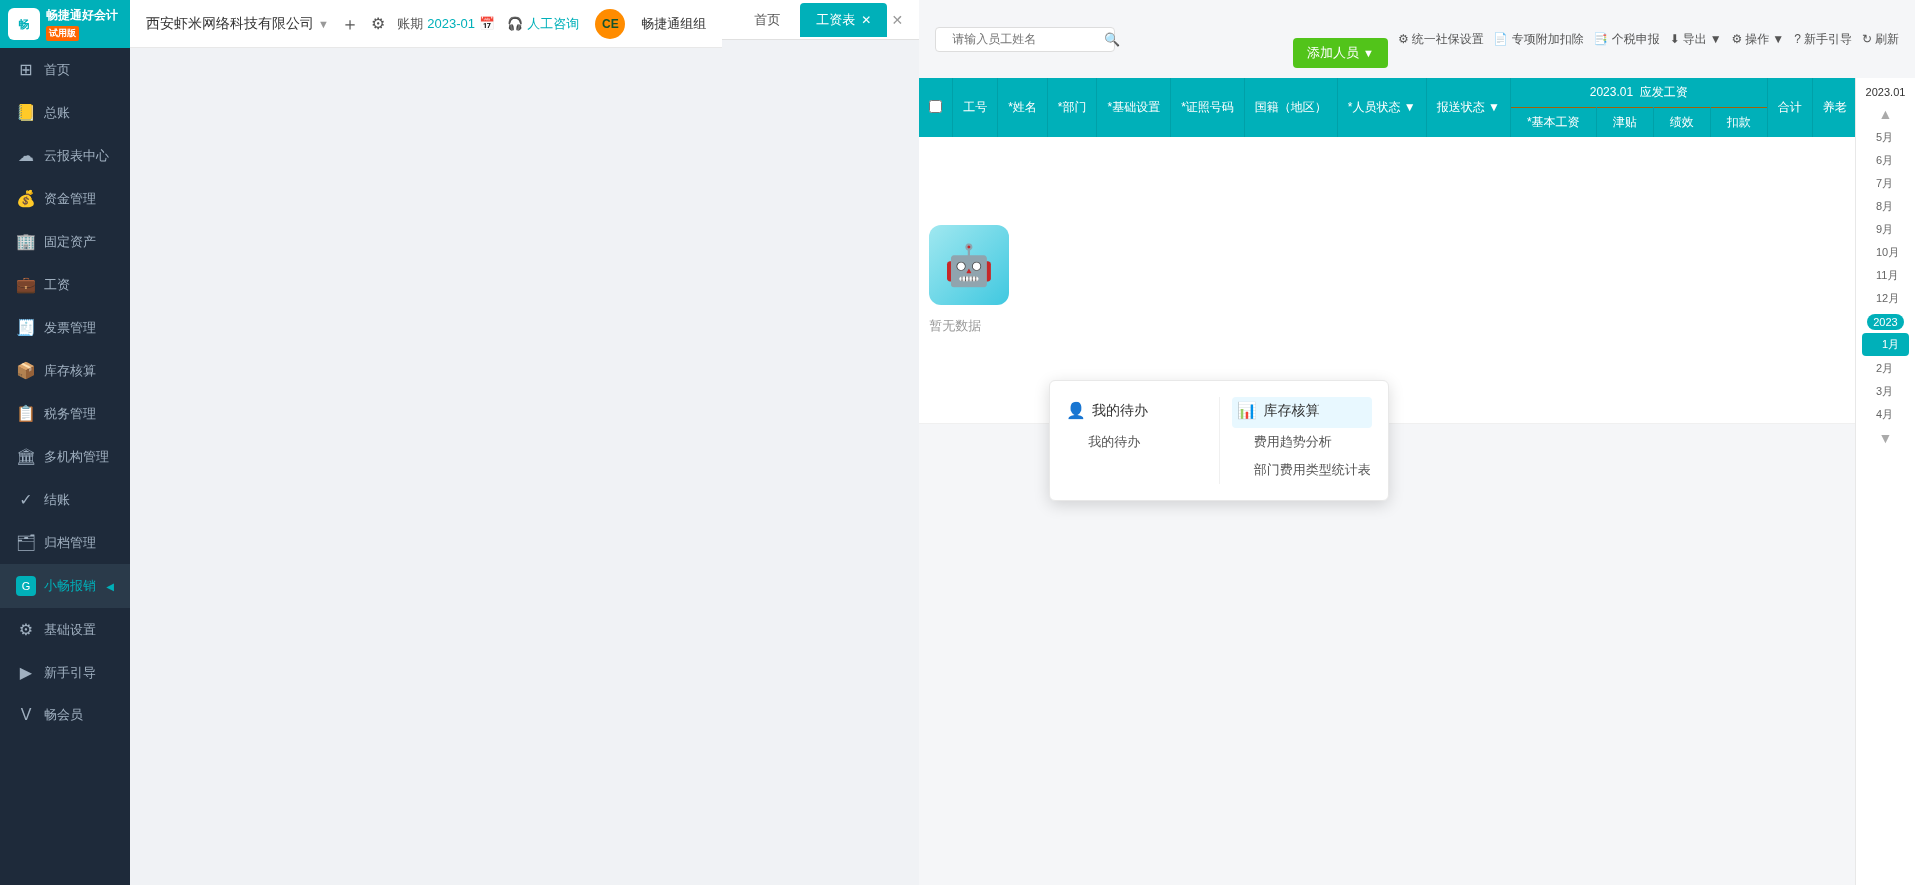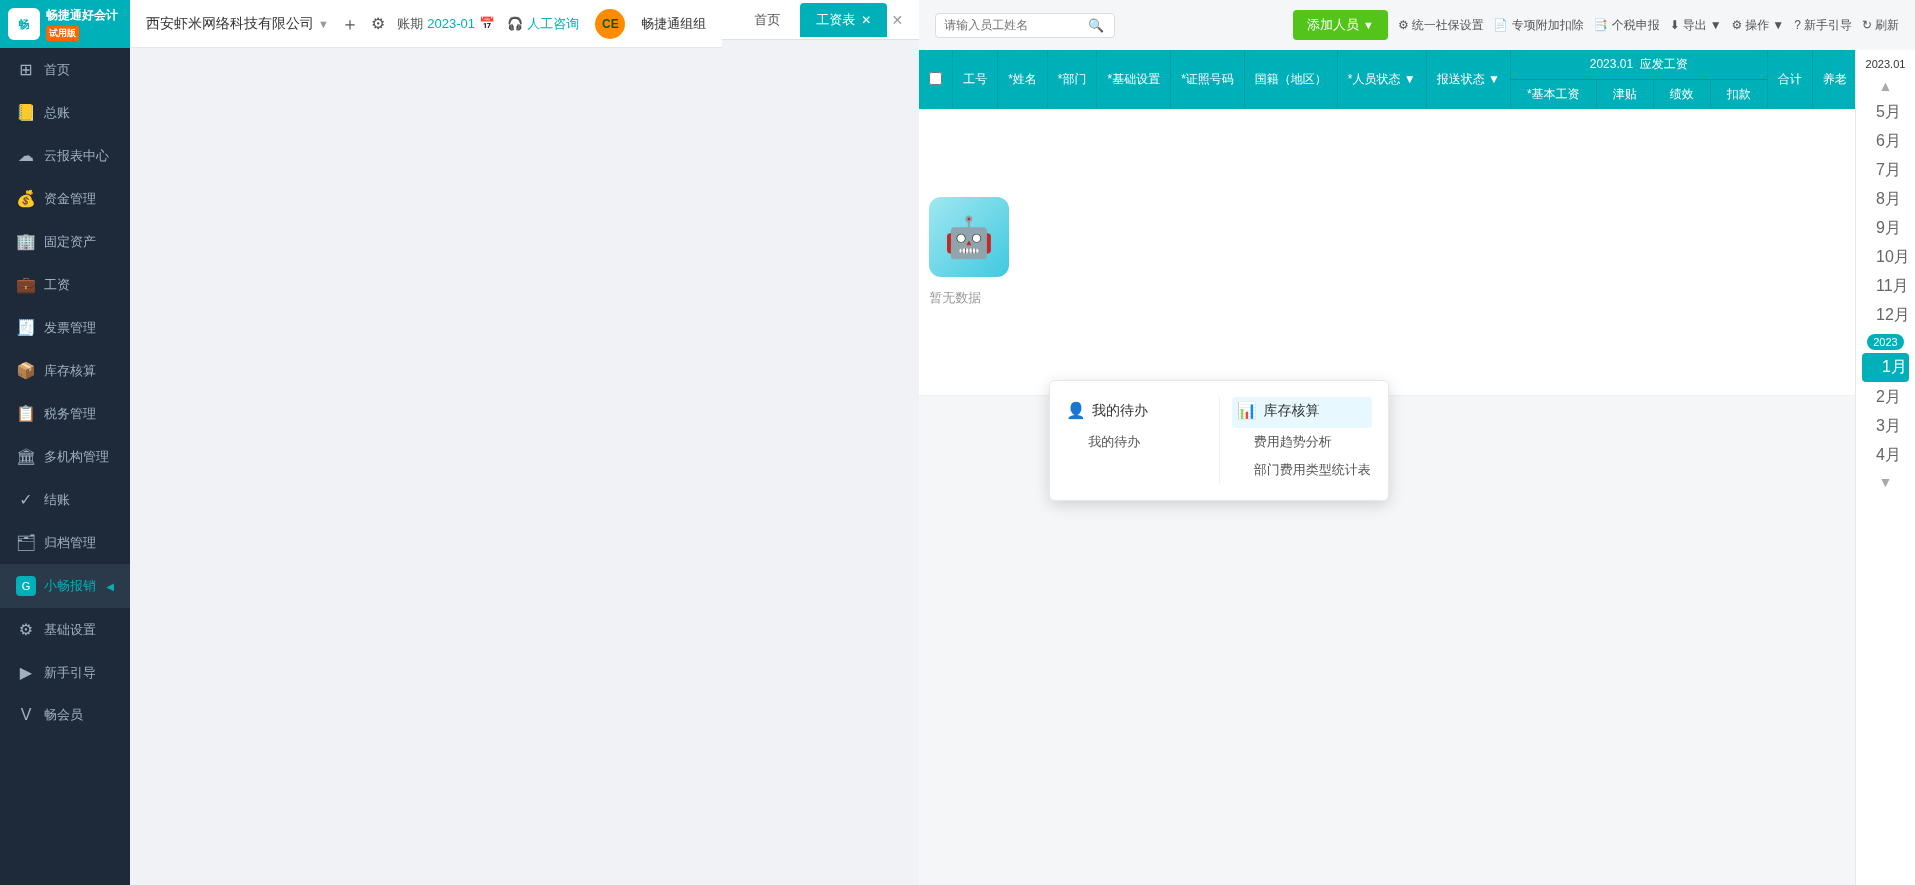--- a/index.html
+++ b/index.html
@@ -161,37 +161,38 @@
       align-items: center;
       gap: 8px;
       flex-shrink: 0;
     }
     .search-input-wrap {
       display: flex;
       align-items: center;
       background: white;
       border: 1px solid #ddd;
       border-radius: 4px;
-      padding: 4px 8px;
-      gap: 4px;
+      padding: 4px 16px;
+      gap: 12px;
       width: 180px;
     }
     .search-input-wrap input {
       border: none; outline: none; font-size: 12px; color: #333; width: 140px; background: transparent;
     }
     .btn-add-person {
       background: #52c41a;
       color: white;
       border: none;
       border-radius: 4px;
       padding: 6px 14px;
       cursor: pointer;
       font-size: 13px;
       display: flex; align-items: center; gap: 4px;
       margin-left: auto;
+      margin-top: 28px;
     }
     .btn-add-person .arrow { font-size: 11px; }
     .toolbar-action {
       color: #555;
       font-size: 12px;
       cursor: pointer;
       display: flex; align-items: center; gap: 3px;
       white-space: nowrap;
     }
 
@@ -284,25 +285,24 @@
       font-size: 11px;
       color: #333;
       text-align: center;
       padding: 4px 2px;
       white-space: nowrap;
     }
     .timeline-scroll-up, .timeline-scroll-down {
       color: #aaa; cursor: pointer; font-size: 14px; padding: 4px;
     }
     .timeline-item {
-      font-size: 16px;
+      font-size: 11px;
       color: #666;
       padding: 4px 20px;
       cursor: pointer;
-      text-align: center;
       width: 100%;
       white-space: nowrap;
     }
     .timeline-item.active {
       background: #00b0b9;
       color: white;
       border-radius: 4px;
       margin: 1px 6px;
       width: calc(100% - 12px);
     }

